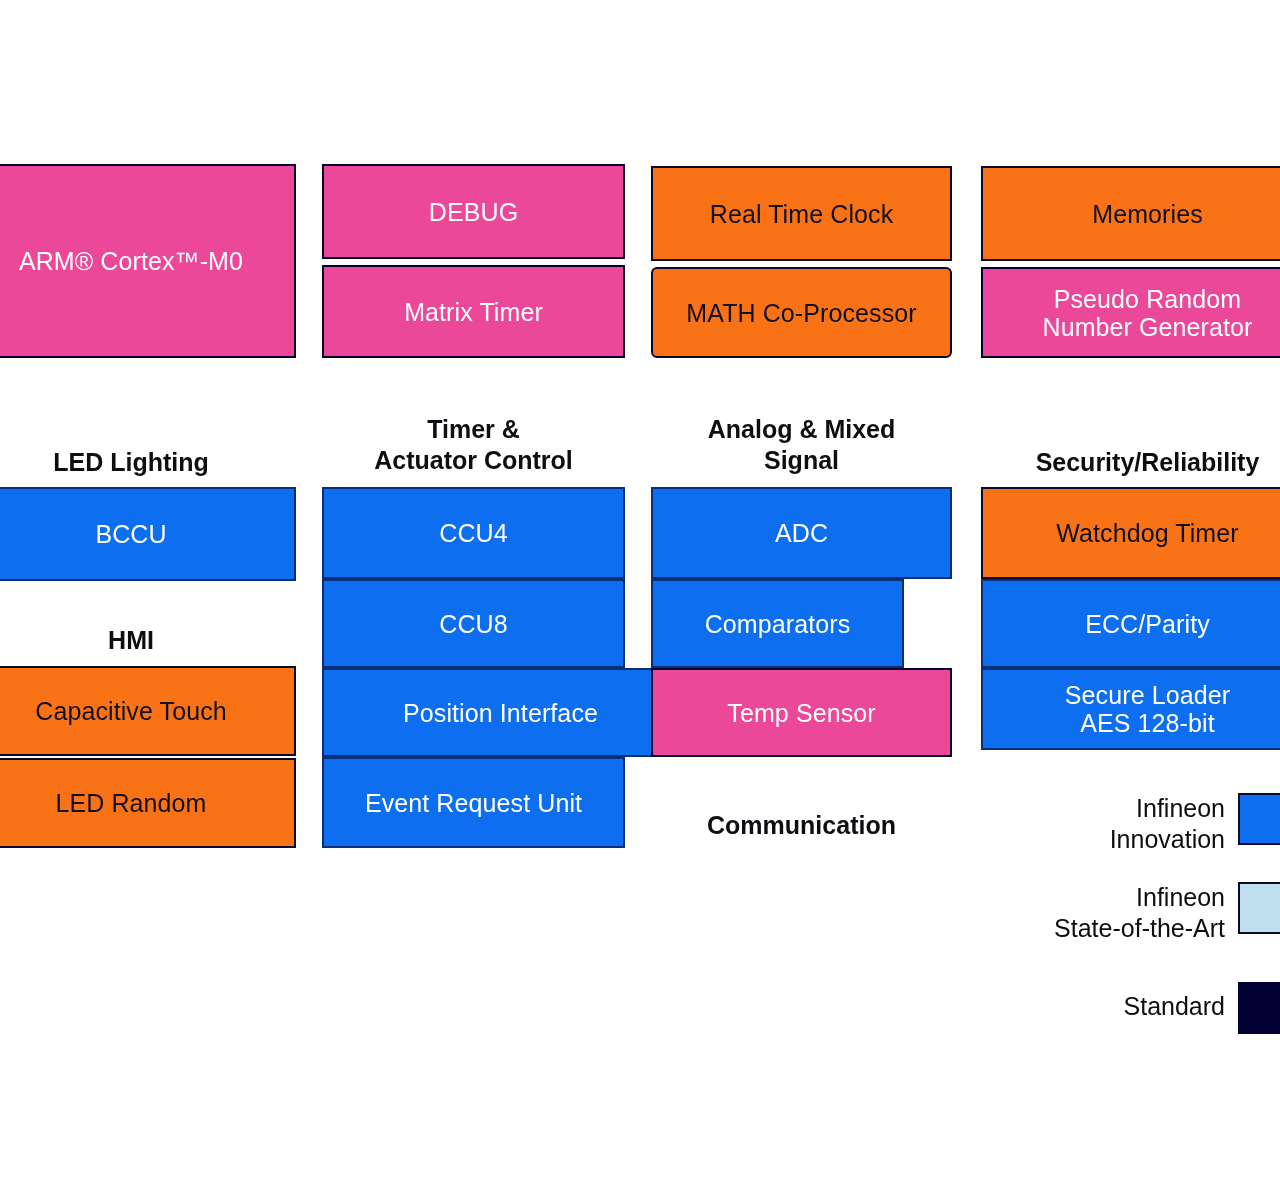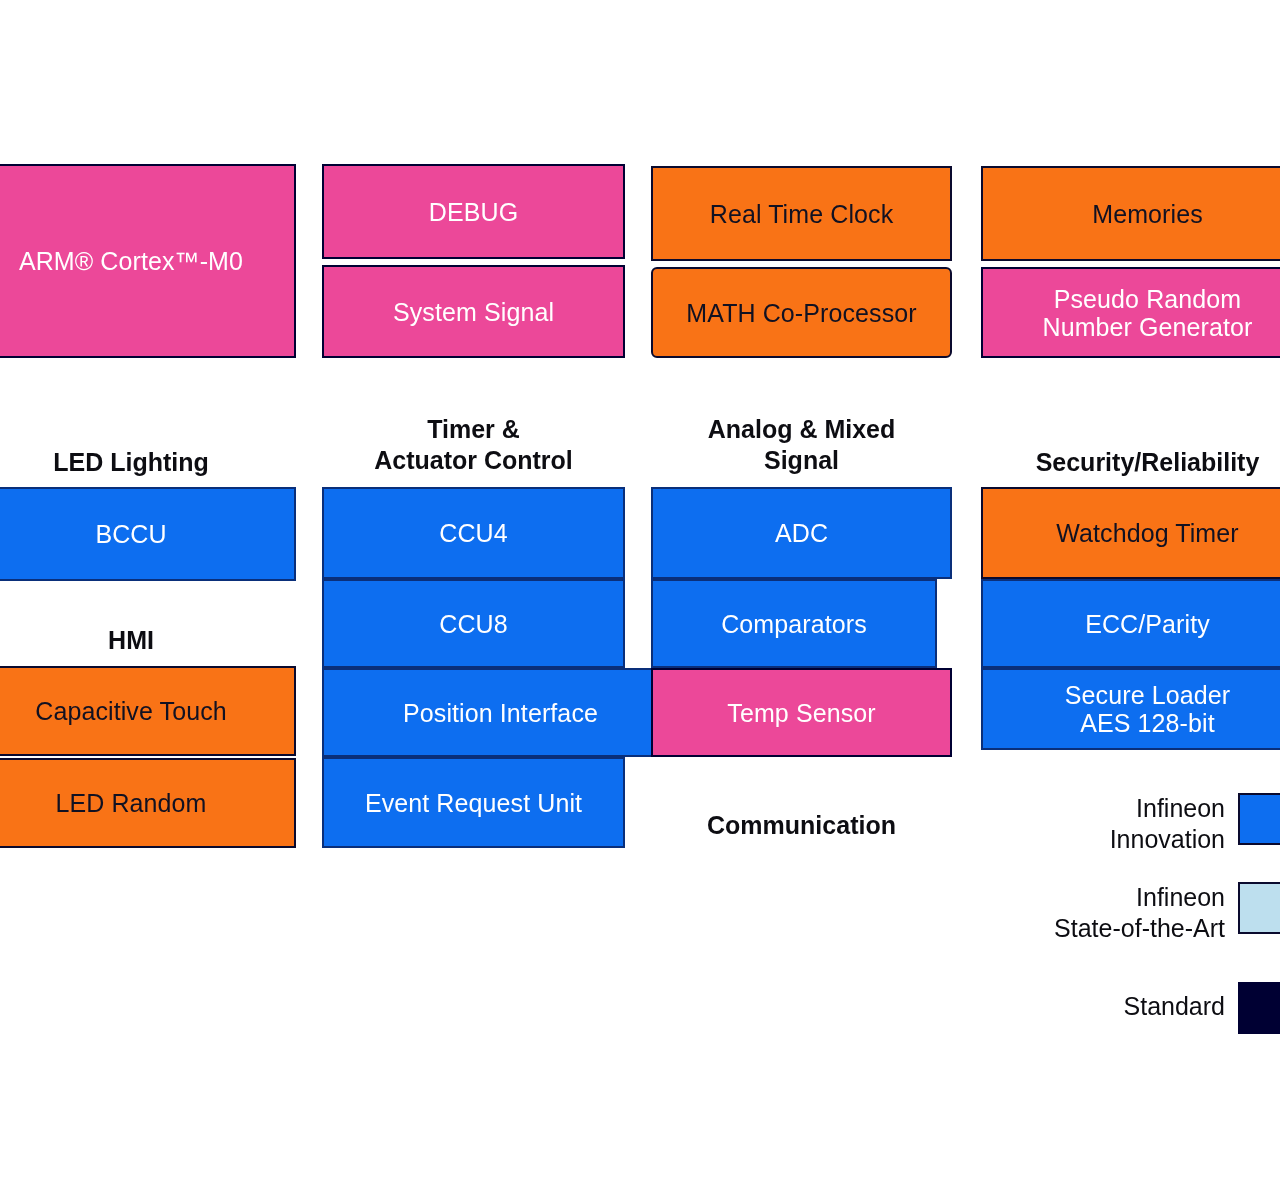--- a/index.html
+++ b/index.html
@@ -61,21 +61,21 @@
 
   <div class="blk c-dark" style="left:-34px; top:164px; width:330px; height:194px;">
     <span>ARM® Cortex™-M0</span>
   </div>
 
   <div class="blk c-dark" style="left:322px; top:164px; width:303px; height:95px;">
     <span>DEBUG</span>
   </div>
 
   <div class="blk c-dark" style="left:322px; top:265px; width:303px; height:93px;">
-    <span>System Signal</span>
+    <span>Matrix Timer</span>
   </div>
 
   <div class="blk c-light" style="left:651px; top:166px; width:301px; height:95px;">
     <span>Real Time Clock</span>
   </div>
 
   <div class="blk c-light" style="left:651px; top:267px; width:301px; height:91px;border-radius:6px;">
     <span>MATH Co-Processor</span>
   </div>
 
@@ -127,21 +127,21 @@
   </div>
 
   <div class="blk c-blue" style="left:322px; top:757px; width:303px; height:91px;align-items:center;">
     <span>Event Request Unit</span>
   </div>
 
   <div class="blk c-blue" style="left:651px; top:487px; width:301px; height:92px;">
     <span>ADC</span>
   </div>
 
-  <div class="blk c-blue" style="left:651px; top:579px; width:286px; height:89px;">
+  <div class="blk c-blue" style="left:651px; top:579px; width:253px; height:89px;">
     <span>Comparators</span>
   </div>
 
   <div class="blk c-dark" style="left:651px; top:668px; width:301px; height:89px;">
     <span>Temp Sensor</span>
   </div>
 
 
   <div class="blk c-light" style="left:981px; top:487px; width:333px; height:92px;">
     <span>Watchdog Timer</span>

